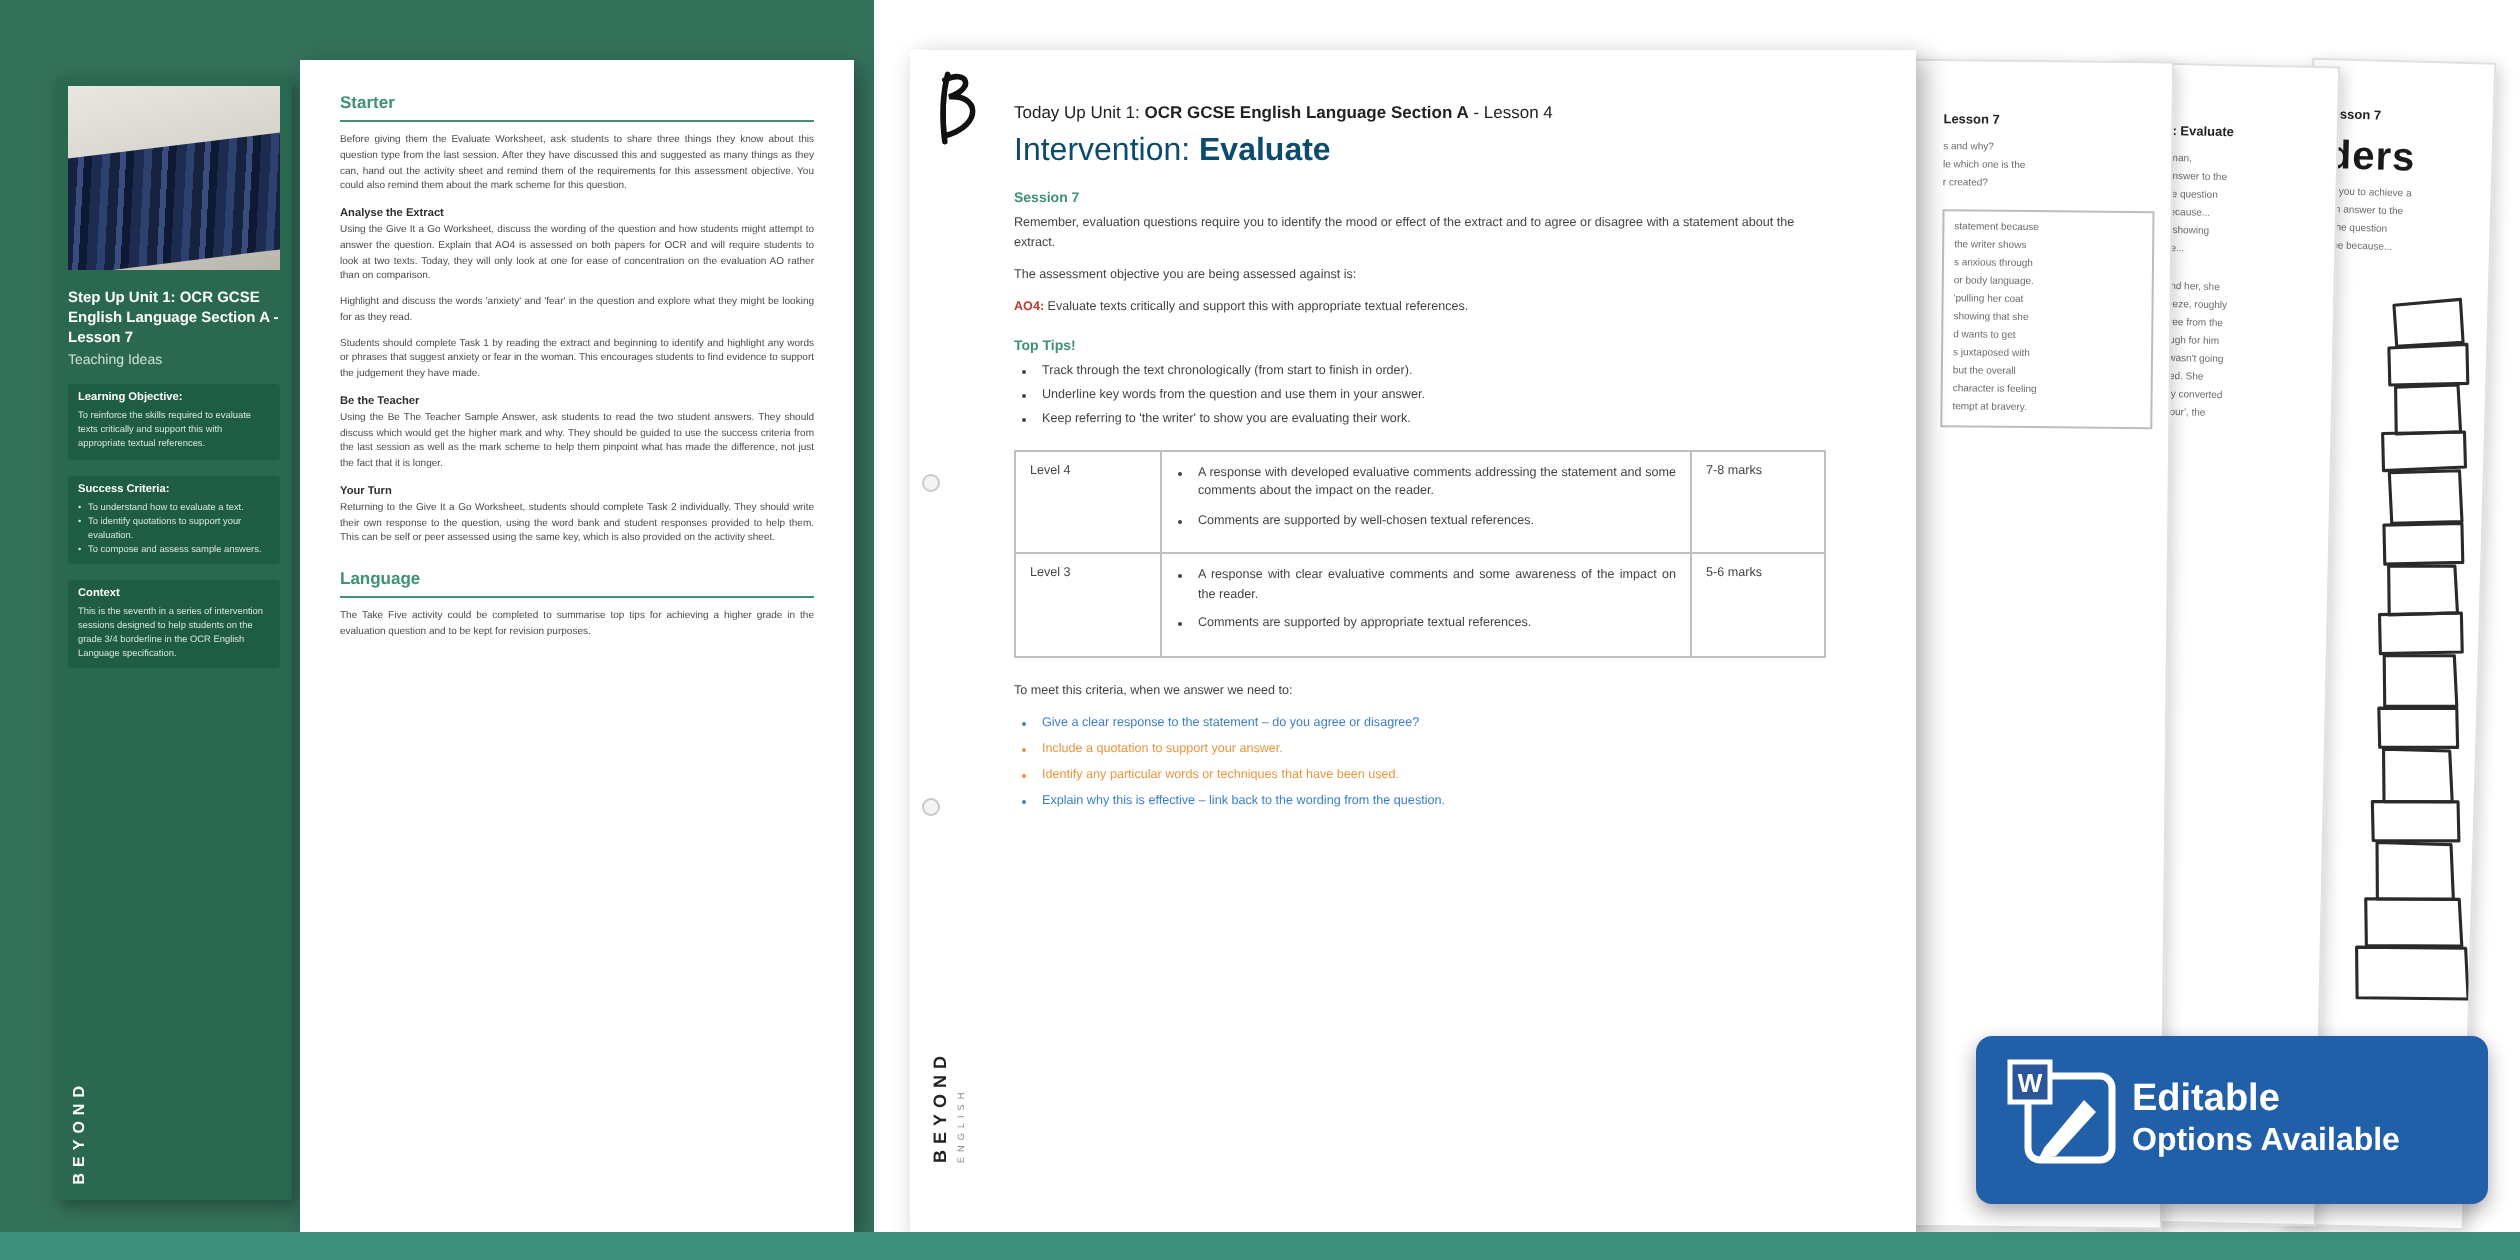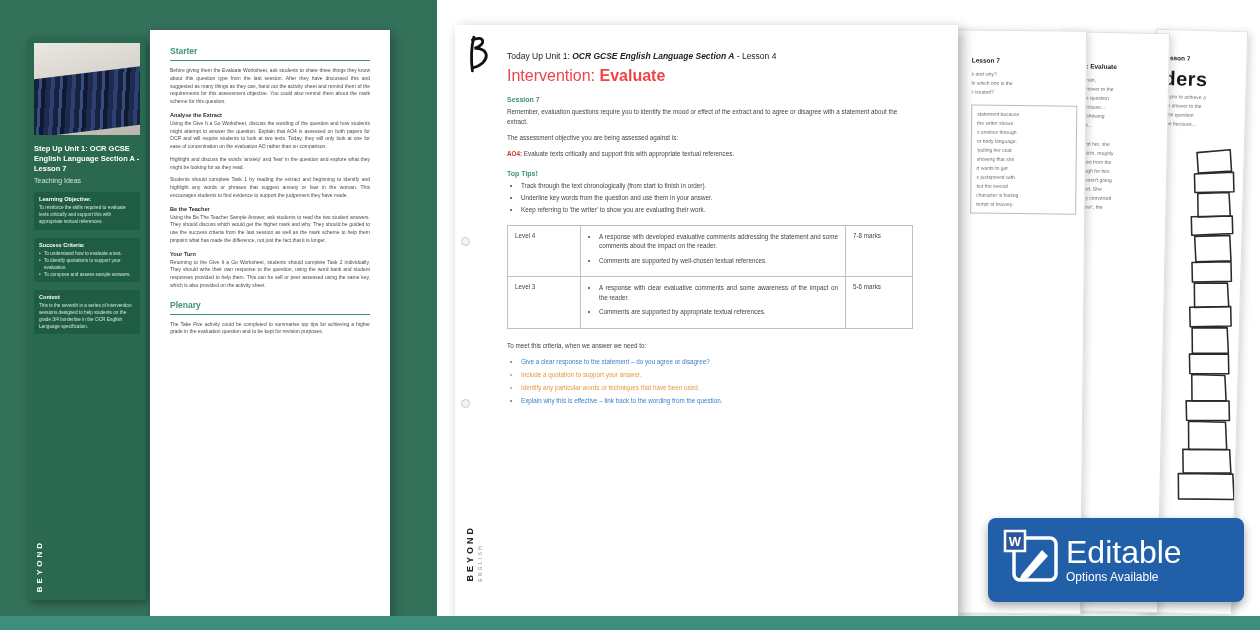--- a/index.html
+++ b/index.html
@@ -19,21 +19,21 @@
   .cover-subtitle{margin-top:3px;color:#cfe3d8;font-size:7px;}
   .cover-box{margin-top:8px;background:#1f5c44;border-radius:2px;padding:4px 5px;}
   .cover-box-head{color:#ffffff;font-weight:bold;font-size:5.6px;margin-bottom:2px;}
   .cover-box-body{color:#d7e6de;font-size:4.7px;line-height:1.5;}
   .cover-li{color:#d7e6de;font-size:4.7px;line-height:1.5;padding-left:5px;position:relative;}
   .cover-li::before{content:"•";position:absolute;left:0;top:0;}
   .v-brand{writing-mode:vertical-rl;transform:rotate(180deg);}
   .cover-brand{position:absolute;left:7px;bottom:8px;color:#ffffff;font-weight:bold;font-size:8px;letter-spacing:3px;}
 
   
-  .teach{position:absolute;left:150px;top:30px;width:240px;height:588px;background:#ffffff;z-index:4;
+  .teach{position:absolute;left:150px;top:30px;width:277px;height:588px;background:#ffffff;z-index:4;
          box-shadow:3px 3px 10px rgba(0,0,0,.3);padding:16px 20px;box-sizing:border-box;}
   .th{color:#3f9177;font-weight:bold;font-size:8.5px;border-bottom:1px solid #3f9177;padding-bottom:4px;margin:10px 0 6px 0;}
   .th:first-child{margin-top:0;}
   .tsh{color:#2f2f2f;font-weight:bold;font-size:5.6px;margin:6px 0 2px 0;}
   .tp{color:#4a4a4a;font-size:5px;line-height:1.55;text-align:justify;margin:0 0 5px 0;}
 
   
   .bgpage{position:absolute;background:#ffffff;border:1px solid #e0e0e0;box-shadow:2px 2px 8px rgba(0,0,0,.18);box-sizing:border-box;overflow:hidden;}
   .bg1{left:938px;top:30px;width:146px;height:584px;z-index:8;transform:rotate(.6deg);padding:26px 8px 0 30px;}
   .bg2{left:1052px;top:32px;width:112px;height:580px;z-index:6;transform:rotate(1.2deg);padding:30px 6px 0 12px;}
@@ -44,22 +44,22 @@
   .big-frag{color:#1a1a1a;font-weight:bold;font-size:20px;margin:6px 0 2px -10px;letter-spacing:.5px;}
   .tower{display:block;margin:10px 0 0 8px;}
 
   
   .main-page{position:absolute;left:455px;top:25px;width:503px;height:593px;background:#ffffff;z-index:10;
              box-shadow:4px 4px 12px rgba(0,0,0,.32);padding:26px 34px 0 52px;box-sizing:border-box;}
   .logo-b{position:absolute;left:9px;top:9px;}
   .hole{position:absolute;width:7px;height:7px;border-radius:50%;background:#f4f4f4;border:1px solid #c9c9c9;left:6px;}
   .hole1{top:212px;} .hole2{top:374px;}
   .mp-header{font-size:8.5px;color:#222;}
-  .mp-header b{font-weight:bold;font-style:italic;}
-  .mp-title{font-size:16px;color:#ef4444;margin-top:6px;}
+  .mp-header b{font-weight:bold;}
+  .mp-title{font-size:16px;color:#0c4a6e;margin-top:6px;}
   .mp-title b{font-weight:bold;}
   .green-label{color:#3f9177;font-weight:bold;font-size:7px;margin-top:11px;}
   .mp-p{font-size:6.3px;color:#444;line-height:1.55;margin-top:4px;max-width:412px;}
   .ao-line{font-size:6.3px;line-height:1.55;margin-top:5px;max-width:412px;color:#444;}
   .ao-label{color:#c0392b;font-weight:bold;}
   .tips{margin:4px 0 0 0;padding-left:14px;max-width:412px;}
   .tips li{font-size:6.3px;color:#444;line-height:1.5;margin-bottom:3px;}
   table.mark{border-collapse:collapse;margin-top:10px;width:406px;}
   table.mark td{border:1px solid #bfbfbf;padding:6px 7px;vertical-align:top;font-size:6.3px;color:#444;}
   td.lvl{width:58px;} td.marks{width:52px;}
@@ -69,22 +69,22 @@
   .crit li{font-size:6.3px;line-height:1.6;margin-bottom:3px;}
   .c-blue{color:#3b7fc4;} .c-orange{color:#e8963e;}
   .mp-brand{position:absolute;left:10px;bottom:36px;display:flex;gap:3px;}
   .mp-brand .b1{font-weight:bold;font-size:9px;letter-spacing:3px;color:#222;}
   .mp-brand .b2{font-size:4.6px;letter-spacing:2.5px;color:#8a8a8a;}
 
   
   .badge{position:absolute;left:988px;top:518px;width:256px;height:84px;background:#2160a8;border-radius:8px;z-index:40;
          box-shadow:0 4px 10px rgba(0,0,0,.35);display:flex;align-items:center;padding:0 14px;box-sizing:border-box;color:#fff;}
   .badge-icon{flex:0 0 64px;}
-  .badge-text .l1{font-size:32px;font-weight:normal;line-height:1.1;}
-  .badge-text .l2{font-size:12px;line-height:1.2;}
+  .badge-text .l1{font-size:19px;font-weight:bold;line-height:1.1;}
+  .badge-text .l2{font-size:16px;line-height:1.2;font-weight:bold;}
 </style>
 </head>
 <body>
 
 <div class="canvas">
 
   <div class="left-panel"></div>
 
   <div class="cover">
     <div class="cover-photo">
@@ -113,21 +113,21 @@
     <div class="th">Starter</div>
     <p class="tp">Before giving them the Evaluate Worksheet, ask students to share three things they know about this question type from the last session. After they have discussed this and suggested as many things as they can, hand out the activity sheet and remind them of the requirements for this assessment objective. You could also remind them about the mark scheme for this question.</p>
     <div class="tsh">Analyse the Extract</div>
     <p class="tp">Using the Give It a Go Worksheet, discuss the wording of the question and how students might attempt to answer the question. Explain that AO4 is assessed on both papers for OCR and will require students to look at two texts. Today, they will only look at one for ease of concentration on the evaluation AO rather than on comparison.</p>
     <p class="tp">Highlight and discuss the words 'anxiety' and 'fear' in the question and explore what they might be looking for as they read.</p>
     <p class="tp">Students should complete Task 1 by reading the extract and beginning to identify and highlight any words or phrases that suggest anxiety or fear in the woman. This encourages students to find evidence to support the judgement they have made.</p>
     <div class="tsh">Be the Teacher</div>
     <p class="tp">Using the Be The Teacher Sample Answer, ask students to read the two student answers. They should discuss which would get the higher mark and why. They should be guided to use the success criteria from the last session as well as the mark scheme to help them pinpoint what has made the difference, not just the fact that it is longer.</p>
     <div class="tsh">Your Turn</div>
     <p class="tp">Returning to the Give It a Go Worksheet, students should complete Task 2 individually. They should write their own response to the question, using the word bank and student responses provided to help them. This can be self or peer assessed using the same key, which is also provided on the activity sheet.</p>
-    <div class="th">Plenary</div>
+    <div class="th">Language</div>
     <p class="tp">The Take Five activity could be completed to summarise top tips for achieving a higher grade in the evaluation question and to be kept for revision purposes.</p>
   </div>
 
   <div class="bgpage bg3">
     <div class="frag-h">Lesson 7</div>
     <div class="big-frag">aders</div>
     <div class="frag">elp you to achieve a</div>
     <div class="frag">own answer to the</div>
     <div class="frag">to the question</div>
     <div class="frag">hope because...</div>

